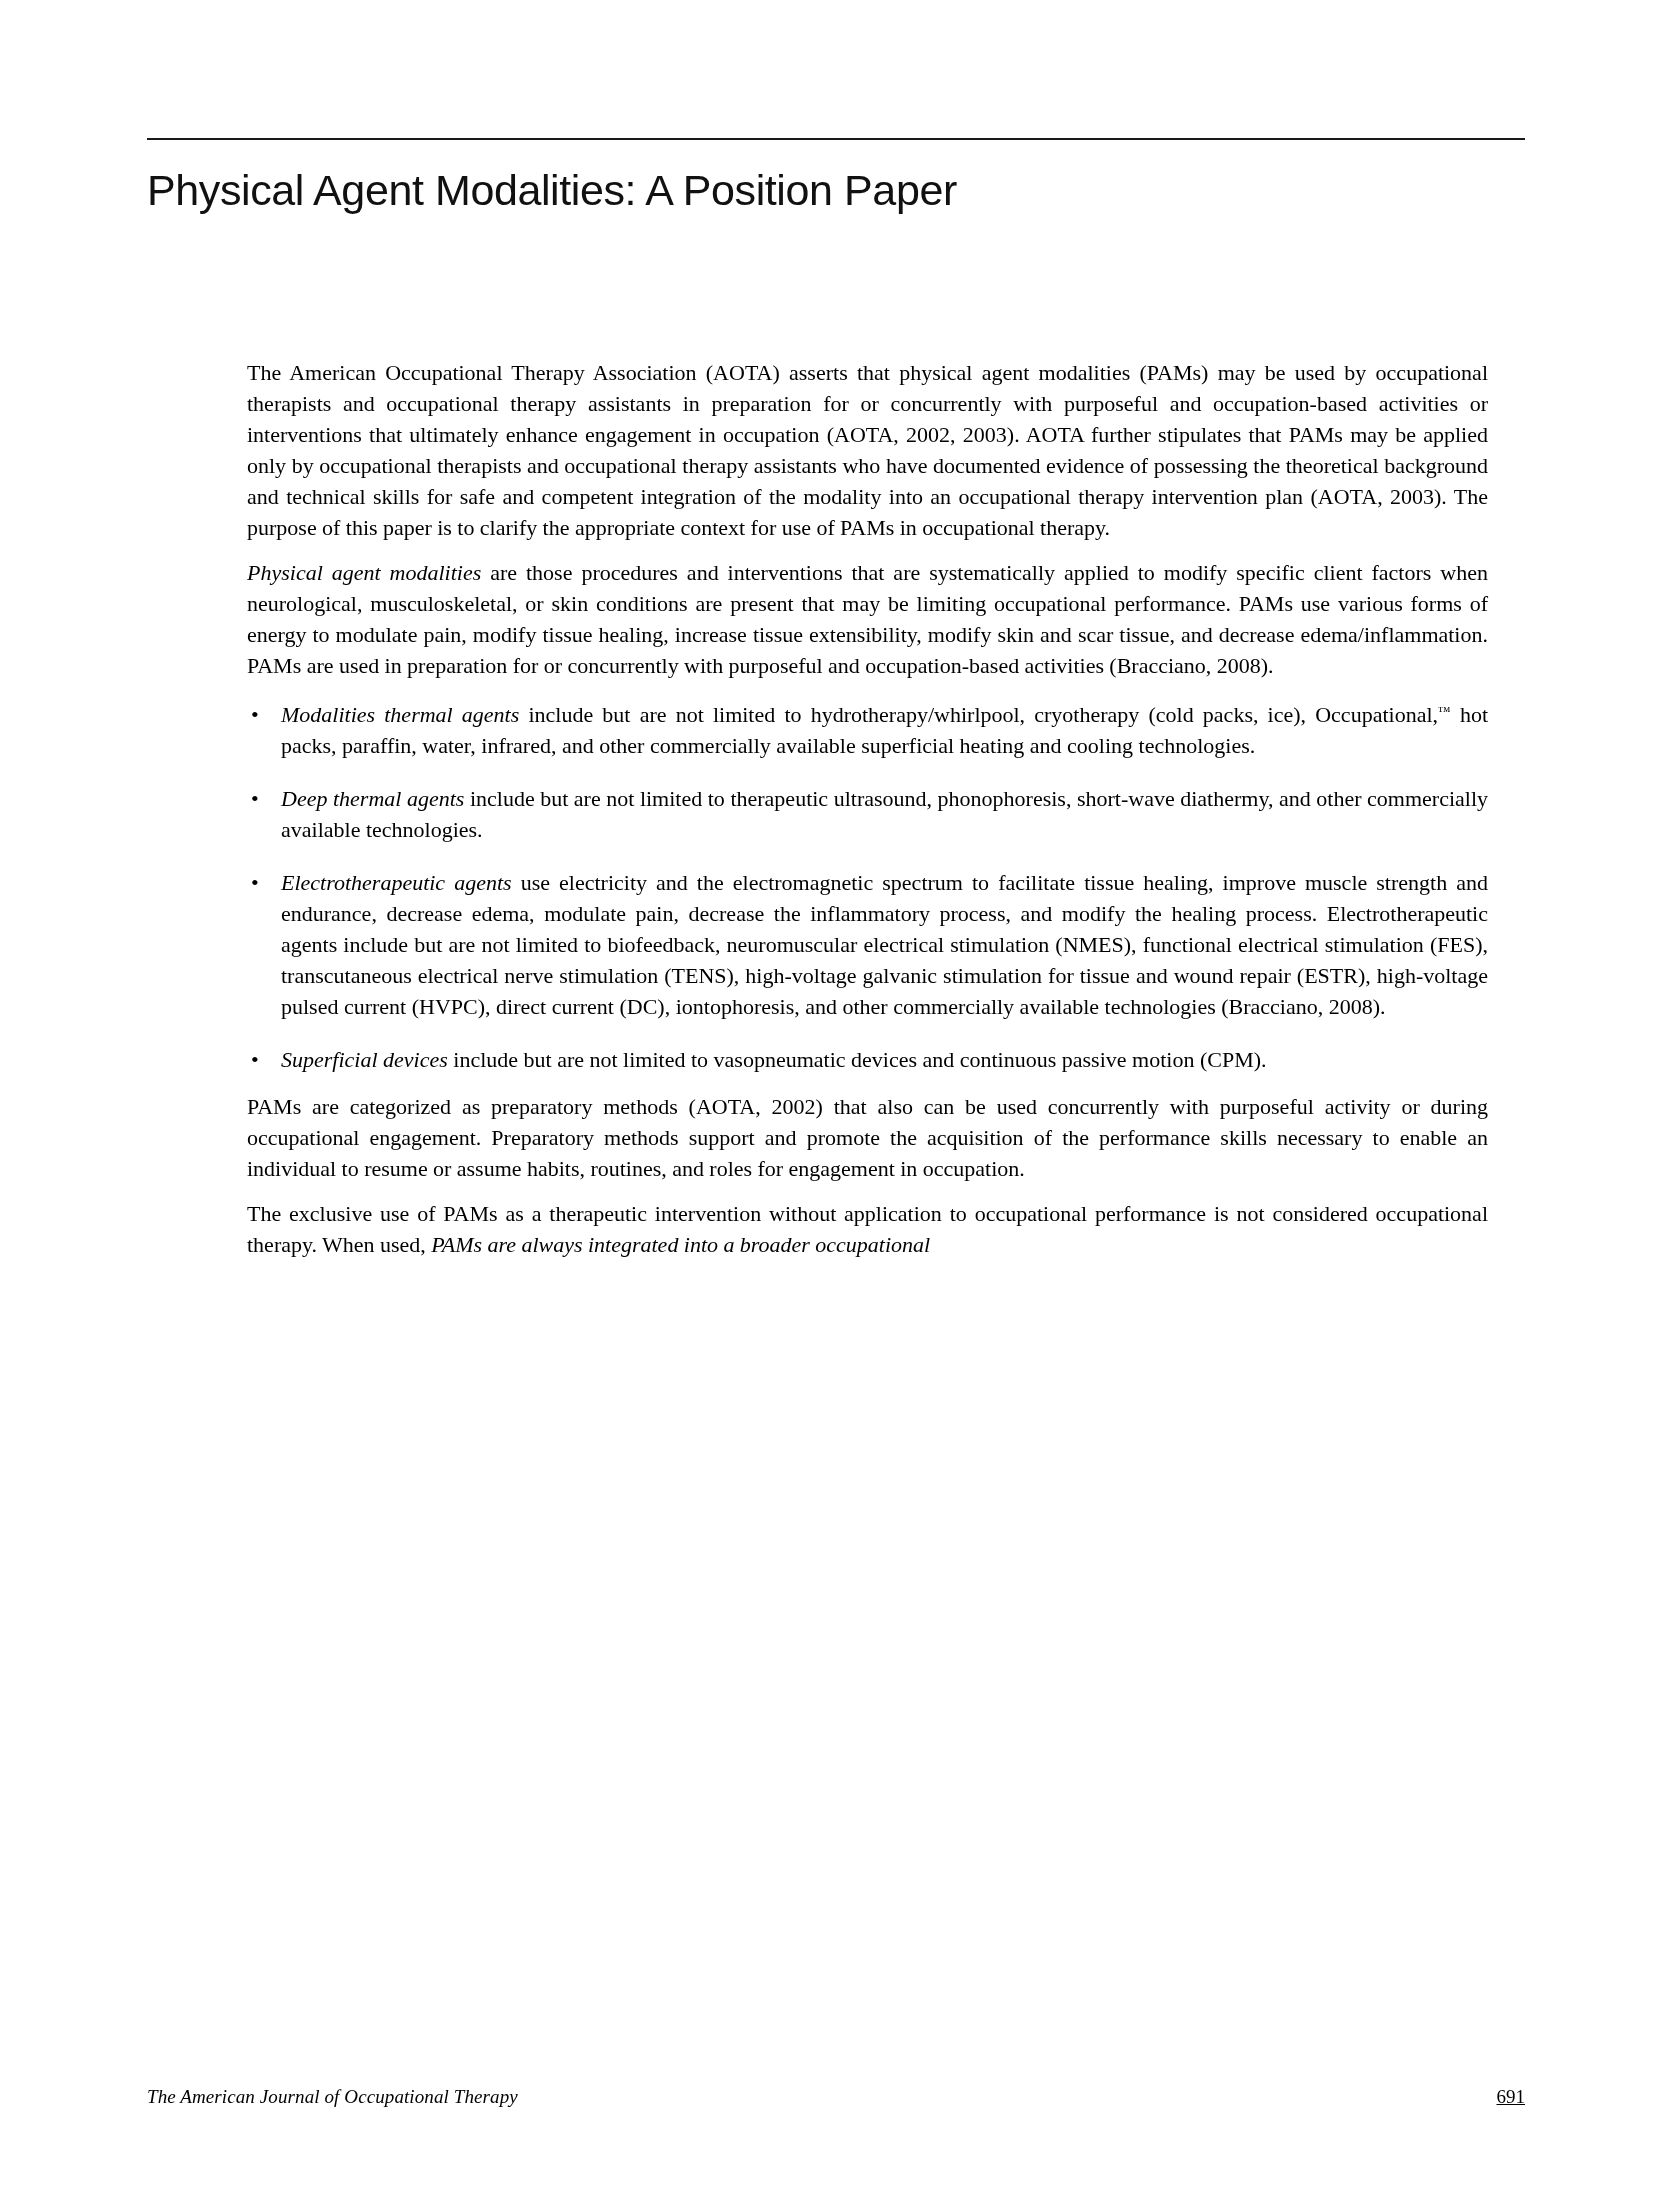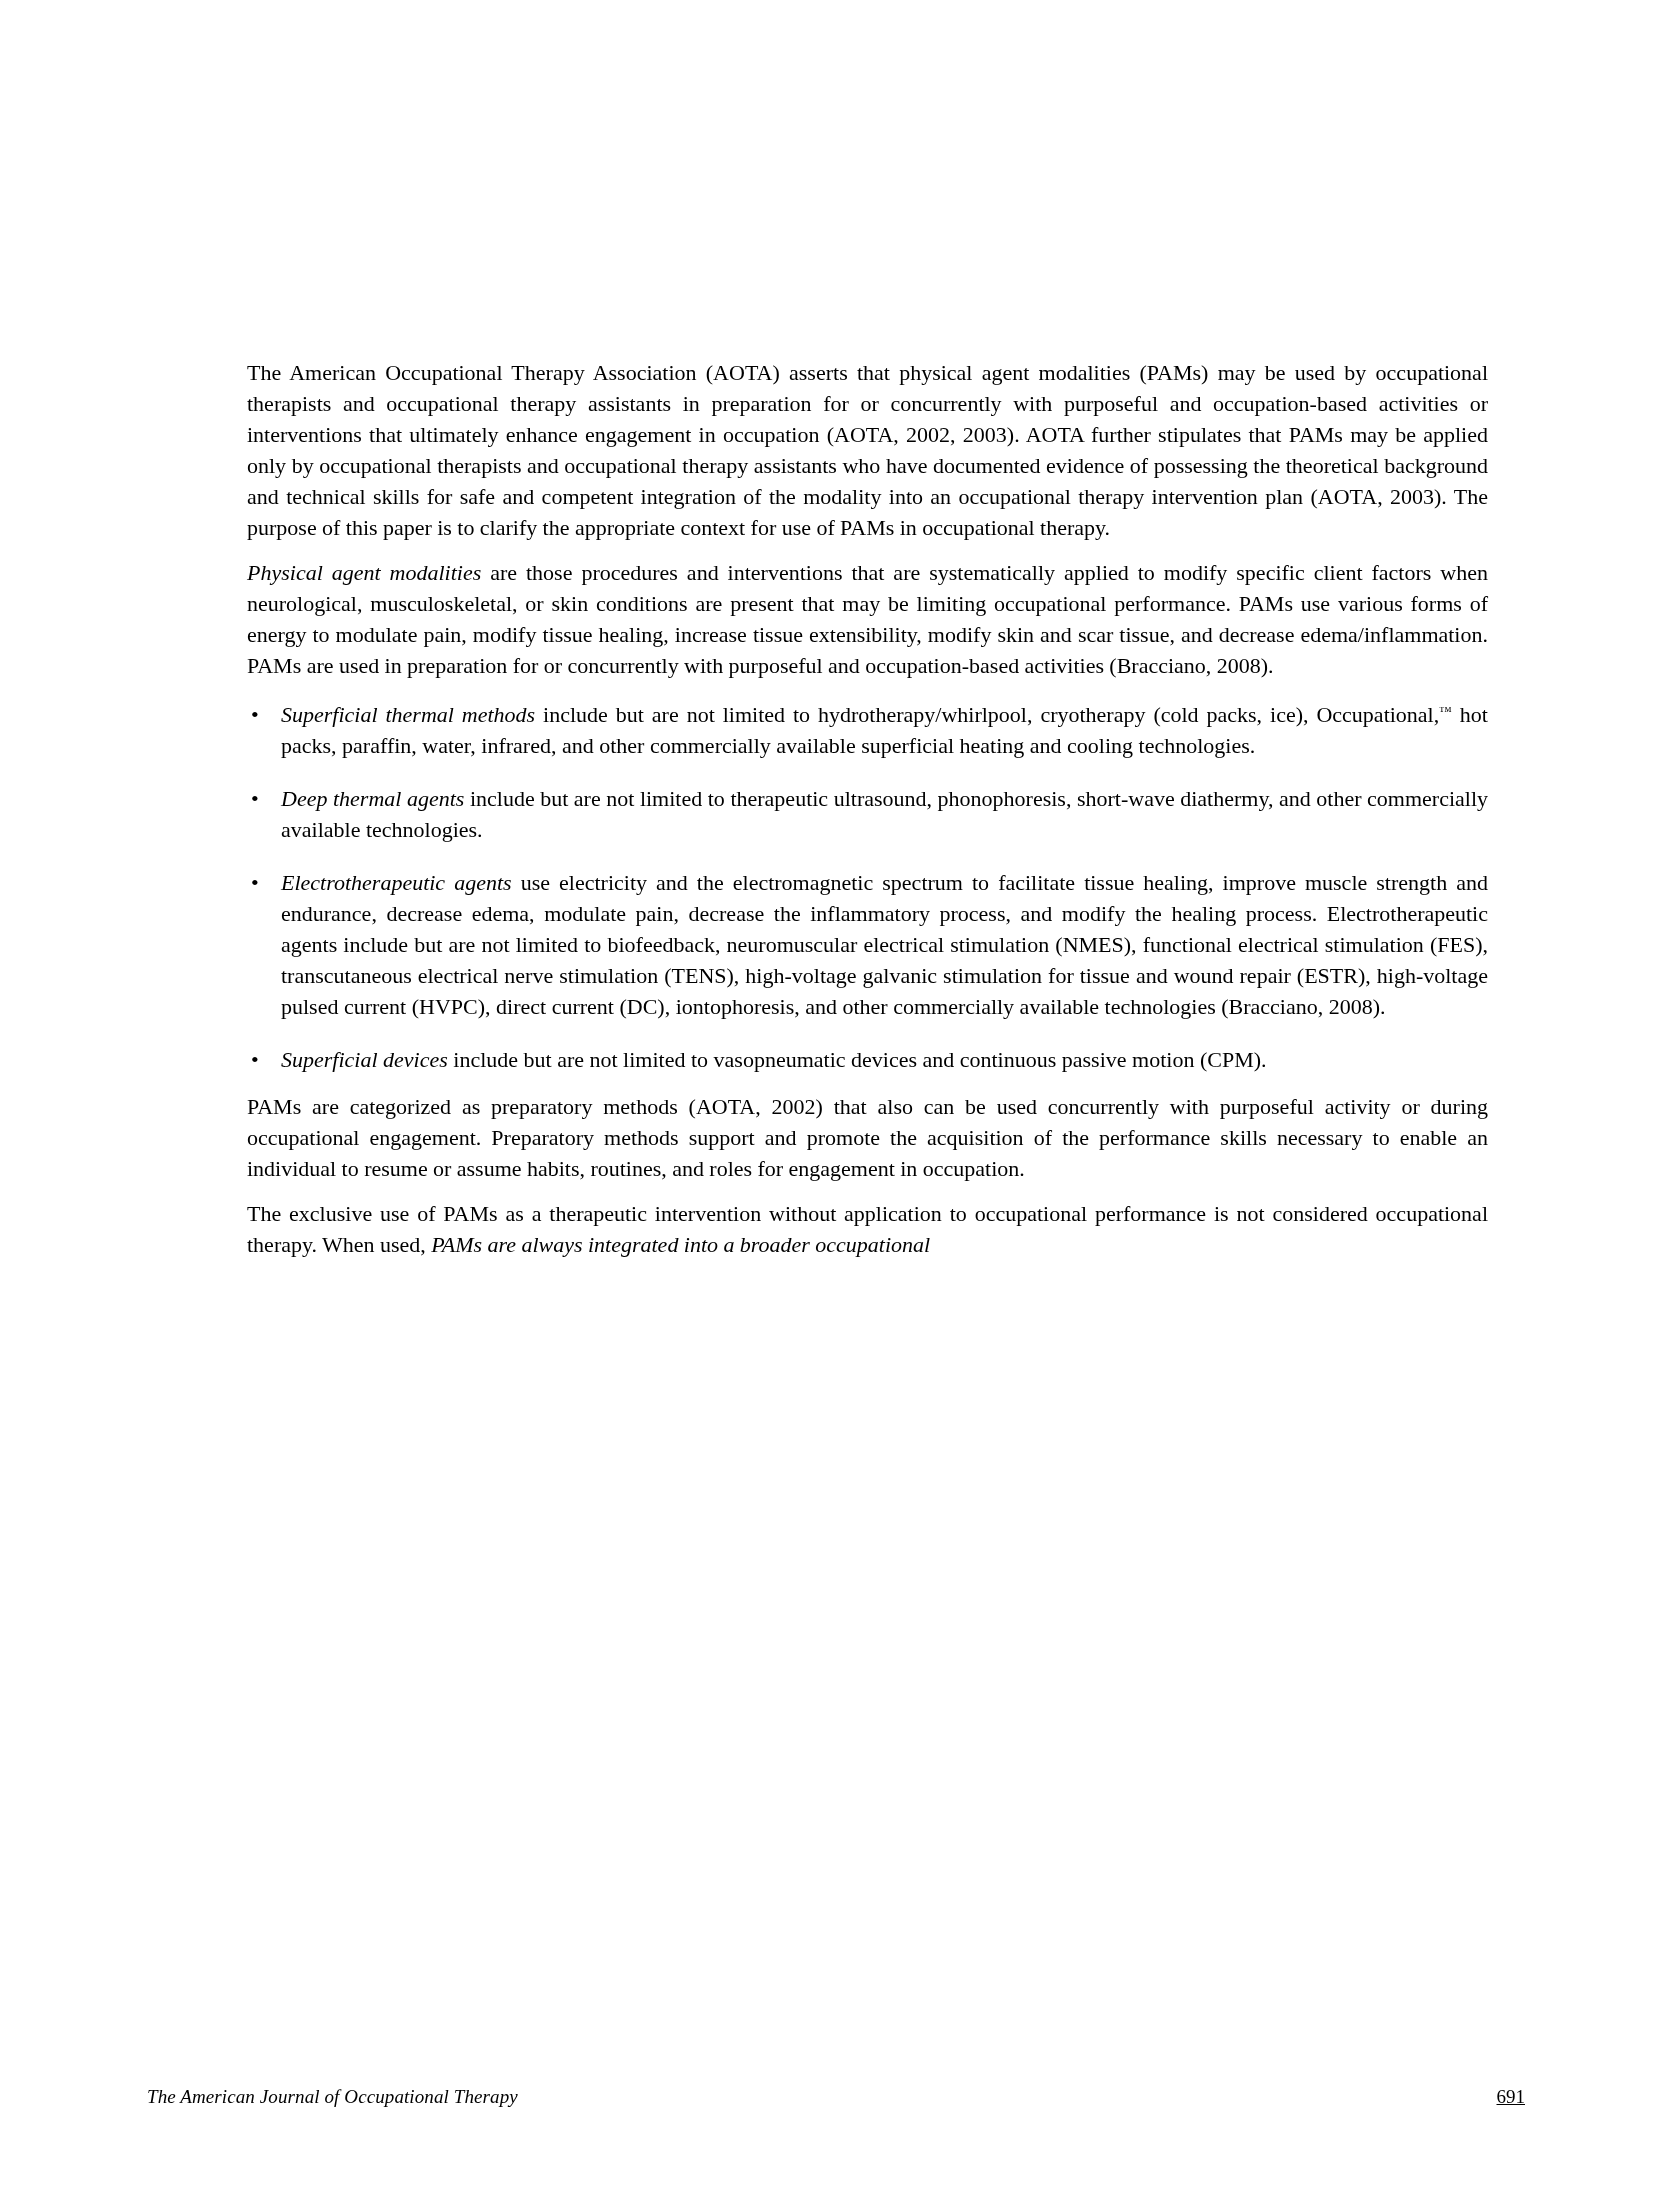--- a/index.html
+++ b/index.html
@@ -125,32 +125,36 @@
     font-size: 19px;
     color: #000000;
     text-decoration: underline;
   }
 </style>
 </head>
 <body>
 
 <div class="page">
 
+  <div class="title-block">
+    <div class="title-rule"></div>
+    <h1 class="doc-title">Physical Agent Modalities: A Position Paper</h1>
+  </div>
 
   <div class="content">
 
     <p>The American Occupational Therapy Association (AOTA) asserts that physical agent modalities (PAMs) may be used by occupational therapists and occupational therapy assistants in preparation for or concurrently with purposeful and occupation-based activities or interventions that ultimately enhance engagement in occupation (AOTA, 2002, 2003). AOTA further stipulates that PAMs may be applied only by occupational therapists and occupational therapy assistants who have documented evidence of possessing the theoretical background and technical skills for safe and competent integration of the modality into an occupational therapy intervention plan (AOTA, 2003). The purpose of this paper is to clarify the appropriate context for use of PAMs in occupational therapy.</p>
 
     <p><em class="ital">Physical agent modalities</em><span> are those procedures and interventions that are systematically applied to modify specific client factors when neurological, musculoskeletal, or skin conditions are present that may be limiting occupational performance. PAMs use various forms of energy to modulate pain, modify tissue healing, increase tissue extensibility, modify skin and scar tissue, and decrease edema/inflammation. PAMs are used in preparation for or concurrently with purposeful and occupation-based activities (Bracciano, 2008).</span></p>
 
 
     <ul class="agents">
 
       <li>
-        <span class="bullet-mark">•</span><em class="ital">Superficial thermal methods</em><span> include but are not limited to hydrotherapy/whirlpool, cryotherapy (cold packs, ice), Occupational,</span><sup class="tm">™</sup><span> hot packs, paraffin, water, infrared, and other commercially available superficial heating and cooling technologies.</span>
+        <span class="bullet-mark">•</span><em class="ital">Modalities thermal agents</em><span> include but are not limited to hydrotherapy/whirlpool, cryotherapy (cold packs, ice), Occupational,</span><sup class="tm">™</sup><span> hot packs, paraffin, water, infrared, and other commercially available superficial heating and cooling technologies.</span>
       </li>
 
       <li>
         <span class="bullet-mark">•</span><em class="ital">Deep thermal agents</em><span> include but are not limited to therapeutic ultrasound, phonophoresis, short-wave diathermy, and other commercially available technologies.</span>
       </li>
 
       <li>
         <span class="bullet-mark">•</span><em class="ital">Electrotherapeutic agents</em><span> use electricity and the electromagnetic spectrum to facilitate tissue healing, improve muscle strength and endurance, decrease edema, modulate pain, decrease the inflammatory process, and modify the healing process. Electrotherapeutic agents include but are not limited to biofeedback, neuromuscular electrical stimulation (NMES), functional electrical stimulation (FES), transcutaneous electrical nerve stimulation (TENS), high-voltage galvanic stimulation for tissue and wound repair (ESTR), high-voltage pulsed current (HVPC), direct current (DC), iontophoresis, and other commercially available technologies (Bracciano, 2008).</span>
       </li>
 

